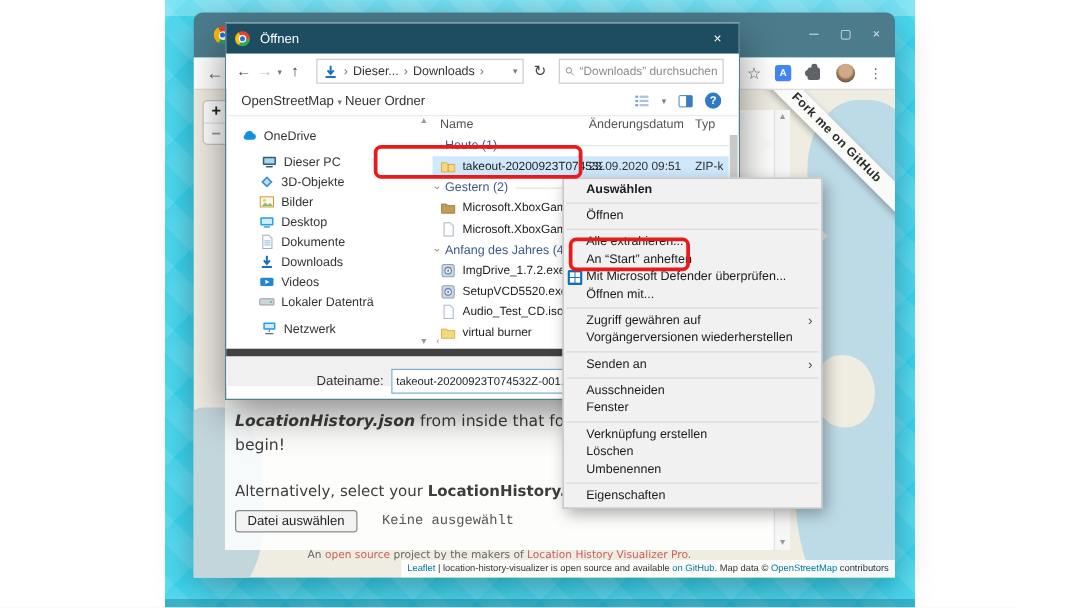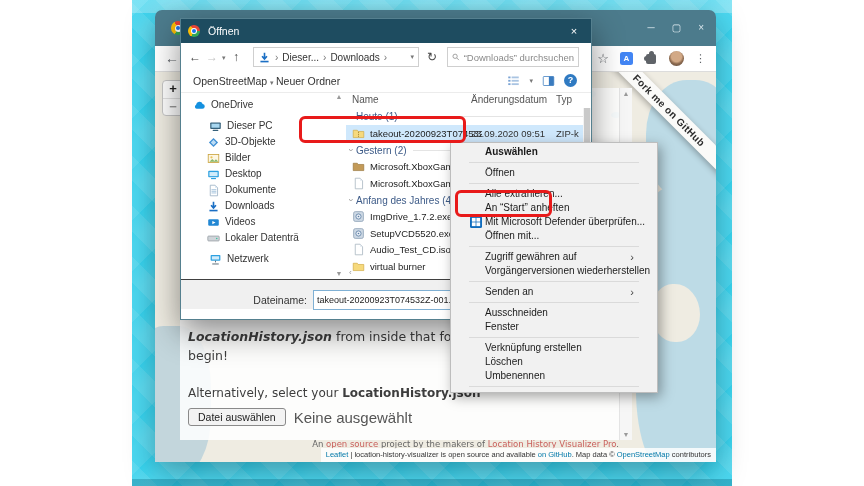--- a/index.html
+++ b/index.html
@@ -63,22 +63,22 @@
     border-left:1px solid #e4e4e4; }
   #pscroll .parrow { position:absolute; left:0; width:100%; text-align:center;
     font-size:7px; color:#9a9a9a; }
   #intro { position:absolute; left:8px; top:240px; width:430px; font-family:"DejaVu Sans",sans-serif;
     font-size:12.5px; color:#3d3d3d; line-height:1.5; white-space:nowrap; overflow:hidden; }
   #alt { position:absolute; left:8px; top:298px; width:430px; font-family:"DejaVu Sans",sans-serif;
     font-size:12px; color:#3d3d3d; white-space:nowrap; overflow:hidden; }
   #filerow { position:absolute; left:8px; top:320px; display:flex; align-items:center; }
   #filebtn { font-size:10.5px; color:#222; background:#f3f3f3; border:1px solid #8a8a8a;
     border-radius:3px; padding:2px 9px; font-family:"Liberation Sans",sans-serif; }
-  #filestatus { font-size:15px; color:#555; margin-left:8px; font-family:Liberation Sans, sans-serif; }
-  #credit { position:absolute; left:0; top:351px; width:439px; text-align:right;
+  #filestatus { font-size:11px; color:#555; margin-left:20px; font-family:Liberation Mono, monospace; }
+  #credit { position:absolute; left:0; top:351px; width:439px; text-align:center;
     font-size:8.5px; color:#666; font-family:"DejaVu Sans",sans-serif; }
   .redlink { color:#c9605c; }
   #attrib { position:absolute; right:0; bottom:0; background:rgba(255,255,255,.82);
     font-size:7.5px; color:#333; padding:2px 5px 3px; white-space:nowrap; }
   .bluelink { color:#0078a8; }
 
   
   #dialog { position:absolute; left:180px; top:18px; width:412px; height:302px; background:#fff;
     border:1px solid #55808f; box-shadow:0 12px 30px rgba(0,0,0,.45); z-index:20; }
   #dtitle { position:absolute; left:0; top:0; right:0; height:24px; background:#1e4c60;
@@ -98,21 +98,21 @@
   #searchbox { position:absolute; left:266px; top:4px; width:132px; height:20px;
     border:1px solid #cfcfcf; display:flex; align-items:center; padding:0 4px; overflow:hidden; }
   #searchbox .ph { font-size:9.5px; color:#8a8a8a; margin-left:4px; white-space:nowrap; }
   #dtoolbar { position:absolute; left:0; top:52px; right:0; height:22px; border-bottom:1px solid #ececec; }
   .tbtn { position:absolute; top:4px; font-size:10.5px; color:#333; }
   #dviewicons { position:absolute; right:14px; top:3px; display:flex; align-items:center; gap:9px; }
   .helpico { width:13px; height:13px; border-radius:50%; background:#2f7ac2; color:#fff;
     font-size:9px; font-weight:bold; text-align:center; line-height:13px; }
   #dmain { position:absolute; left:0; top:74px; right:0; height:186px; overflow:hidden; }
   #sidebar { position:absolute; left:0; top:0; width:152px; height:100%; padding-top:6px; }
-  .sbitem { height:16px; display:flex; align-items:flex-start; gap:5px; font-size:10px; color:#333; }
+  .sbitem { height:16px; display:flex; align-items:flex-end; gap:5px; font-size:10px; color:#333; }
   .sbitem.lvl0 { padding-left:12px; } .sbitem.lvl1 { padding-left:26px; }
   .sbitem.gap { margin-top:5px;padding-left:28px; }
   .ic { width:13px; height:13px; flex:0 0 13px; display:inline-block; }
   .ic svg { width:13px; height:13px; display:block; }
   #sbscroll { position:absolute; left:152px; top:0; width:12px; height:100%; }
   #sbscroll .parrow { position:absolute; left:0; width:100%; text-align:center; font-size:7px; color:#999; }
   #flist { position:absolute; left:165px; top:0; right:0; height:100%; }
   #lheader { position:absolute; left:0; top:0; right:0; height:15px; font-size:10px; color:#555; }
   #lheader span { position:absolute; top:1px; }
   #lrows { position:absolute; left:0; top:15px; right:8px; }
@@ -122,30 +122,30 @@
   .lrow { position:relative; height:16.5px; display:flex; align-items:center; padding-left:6px; }
   .lrow.sel { background:#cfe8fc; }
   .fname { font-size:9.5px; color:#222; margin-left:5px; width:112px; overflow:hidden;
     white-space:nowrap; }
   .fdate { position:absolute; left:125px; font-size:9.5px; color:#333; white-space:nowrap; }
   .ftype { position:absolute; left:210px; font-size:9.5px; color:#333; }
   #vscroll { position:absolute; right:0; top:15px; width:8px; height:160px; background:#f3f3f3; }
   #vscroll .thumb { position:absolute; top:0; left:1px; width:6px; height:36px; background:#c9c9c9; }
   #hscrollhint { position:absolute; left:3px; bottom:2px; font-size:8px; color:#999; }
   #dbottom { position:absolute; left:0; top:260px; right:0; height:30px; background:#f0f0f0;
-    border-top:1px solid #404040; }
+    border-top:6px solid #404040; }
   #fnlabel { position:absolute; left:40px; top:14px; width:86px; text-align:right;
     font-size:10.5px; color:#333; }
   #fncombo { position:absolute; left:132px; top:10px; width:146px; height:20px; background:#fff;
     border:1px solid #7fb0d4; display:flex; align-items:center; padding:0 3px; }
   #fncombo .val { font-size:9px; color:#222; white-space:nowrap; overflow:hidden; flex:1; }
 
   
   #cmenu { position:absolute; left:450px; top:142px; width:208px; background:#f1f1f1;
-    border:1px solid #bdbdbd; box-shadow:3px 4px 12px rgba(0,0,0,.35); padding:2px 16px; z-index:40; }
+    border:1px solid #bdbdbd; box-shadow:3px 4px 12px rgba(0,0,0,.35); padding:2px 0; z-index:40; }
   .mitem { position:relative; height:14px; line-height:14px; padding-left:18px;
     font-size:10px; color:#1b1b1b; white-space:nowrap; }
   .mitem.bold { font-weight:bold; }
   .micon { position:absolute; left:3px; top:1px; width:12px; height:12px; }
   .micon svg { width:12px; height:12px; display:block; }
   .marrow { position:absolute; right:7px; top:0; font-size:11px; color:#444; }
   .msep { height:1px; background:#dadada; margin:3px 2px; }
 
   
   .redbox { position:absolute; border:3px solid #e81a1a; border-radius:6px; z-index:50; }
@@ -507,17 +507,18 @@
       <div class="msep"></div>
       <div class="mitem"><span>Senden an</span><span class="marrow">›</span></div>
       <div class="msep"></div>
       <div class="mitem"><span>Ausschneiden</span></div>
       <div class="mitem"><span>Fenster</span></div>
       <div class="msep"></div>
       <div class="mitem"><span>Verknüpfung erstellen</span></div>
       <div class="mitem"><span>Löschen</span></div>
       <div class="mitem"><span>Umbenennen</span></div>
       <div class="msep"></div>
+      <div class="mitem"><span>Eigenschaften</span></div>
     </div>
 
   <div class="redbox" id="redbox-file"></div>
   <div class="redbox" id="redbox-extract"></div>
 </div>
 
 </body></html>

